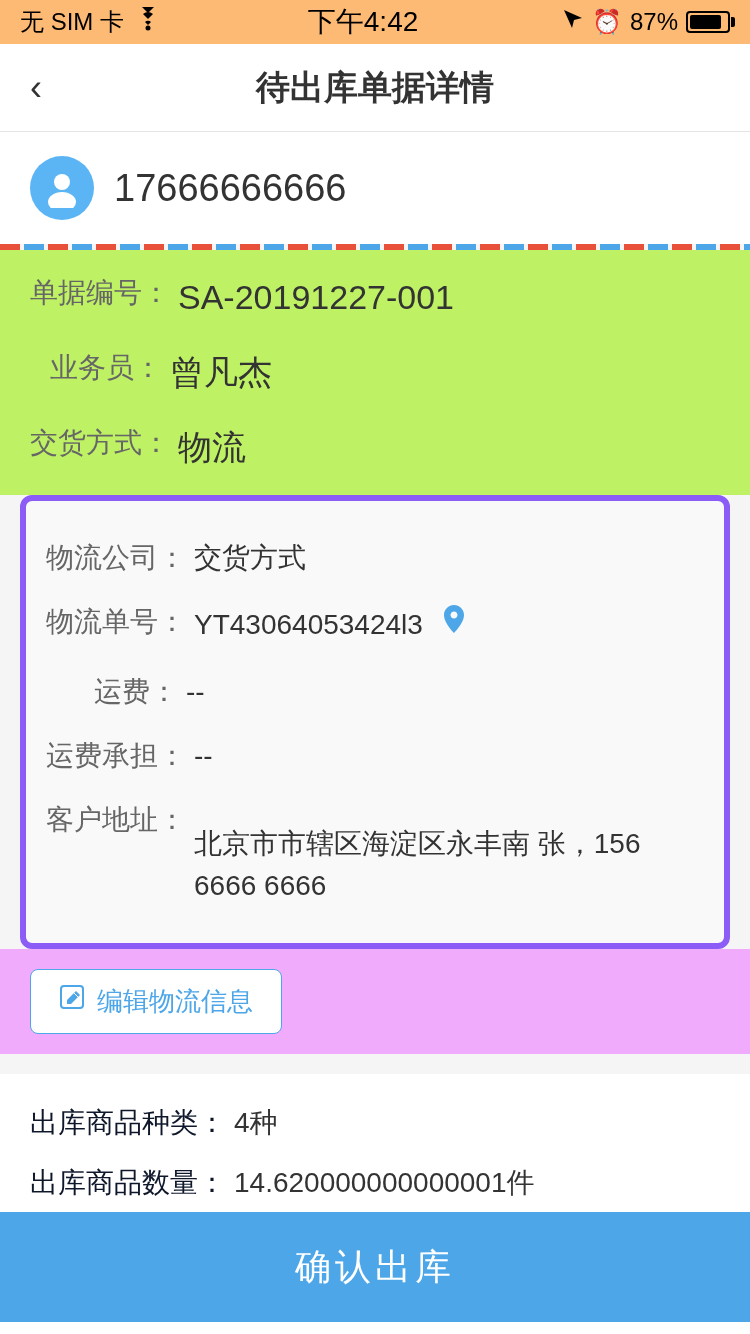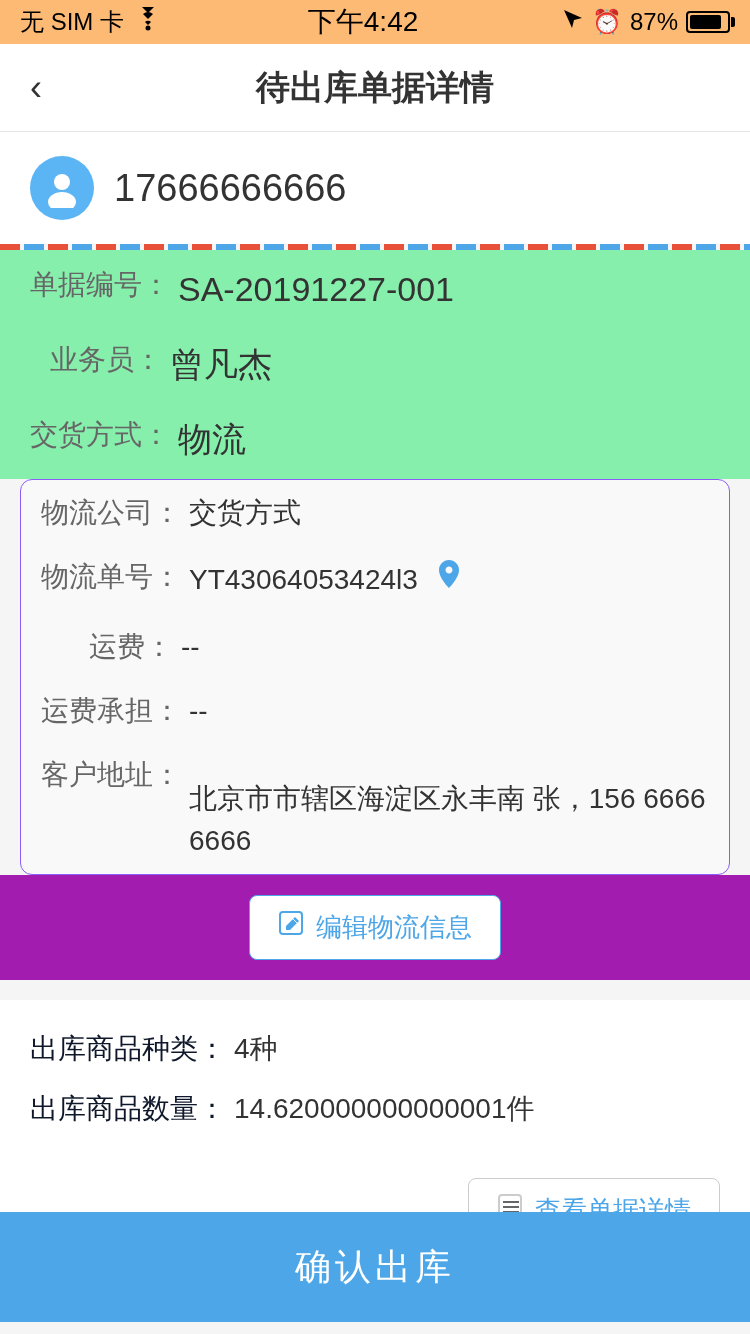--- a/index.html
+++ b/index.html
@@ -126,22 +126,22 @@
         #e8503a 0px, #e8503a 20px,
         transparent 20px, transparent 24px,
         #4da6e8 24px, #4da6e8 44px,
         transparent 44px, transparent 48px
       );
       margin: 0;
     }
 
     
     .info-section {
-      background: #86efac;
-      padding: 14px 30px;
+      background: #bef264;
+      padding: 22px 30px;
       margin-top: 0;
     }
     .info-row {
       display: flex;
       align-items: flex-start;
       margin-bottom: 24px;
       line-height: 1.5;
     }
     .info-row:last-child {
       margin-bottom: 0;
@@ -156,24 +156,24 @@
     }
     .info-value {
       color: #333;
       font-size: 34px;
       flex: 1;
     }
 
     
     .logistics-card {
       background: #f9f9f9;
-      border: 1px solid #8b5cf6;
+      border: 6px solid #8b5cf6;
       border-radius: 12px;
       margin: 0 20px;
-      padding: 12px 20px;
+      padding: 36px 20px;
     }
     .logistics-row {
       display: flex;
       align-items: flex-start;
       margin-bottom: 22px;
       line-height: 1.5;
     }
     .logistics-row:last-child {
       margin-bottom: 0;
     }
@@ -200,24 +200,24 @@
     }
 
     
     .section-gap {
       height: 20px;
       background: #f5f5f5;
     }
 
     
     .action-row {
-      background: #a21caf;
+      background: #f0abfc;
       padding: 20px 30px;
       display: flex;
-      justify-content: center;
+      justify-content: flex-start;
     }
     .edit-btn {
       border: 1px solid #4da6e8;
       color: #4da6e8;
       background: #fff;
       border-radius: 8px;
       padding: 14px 28px;
       font-size: 26px;
       display: flex;
       align-items: center;

